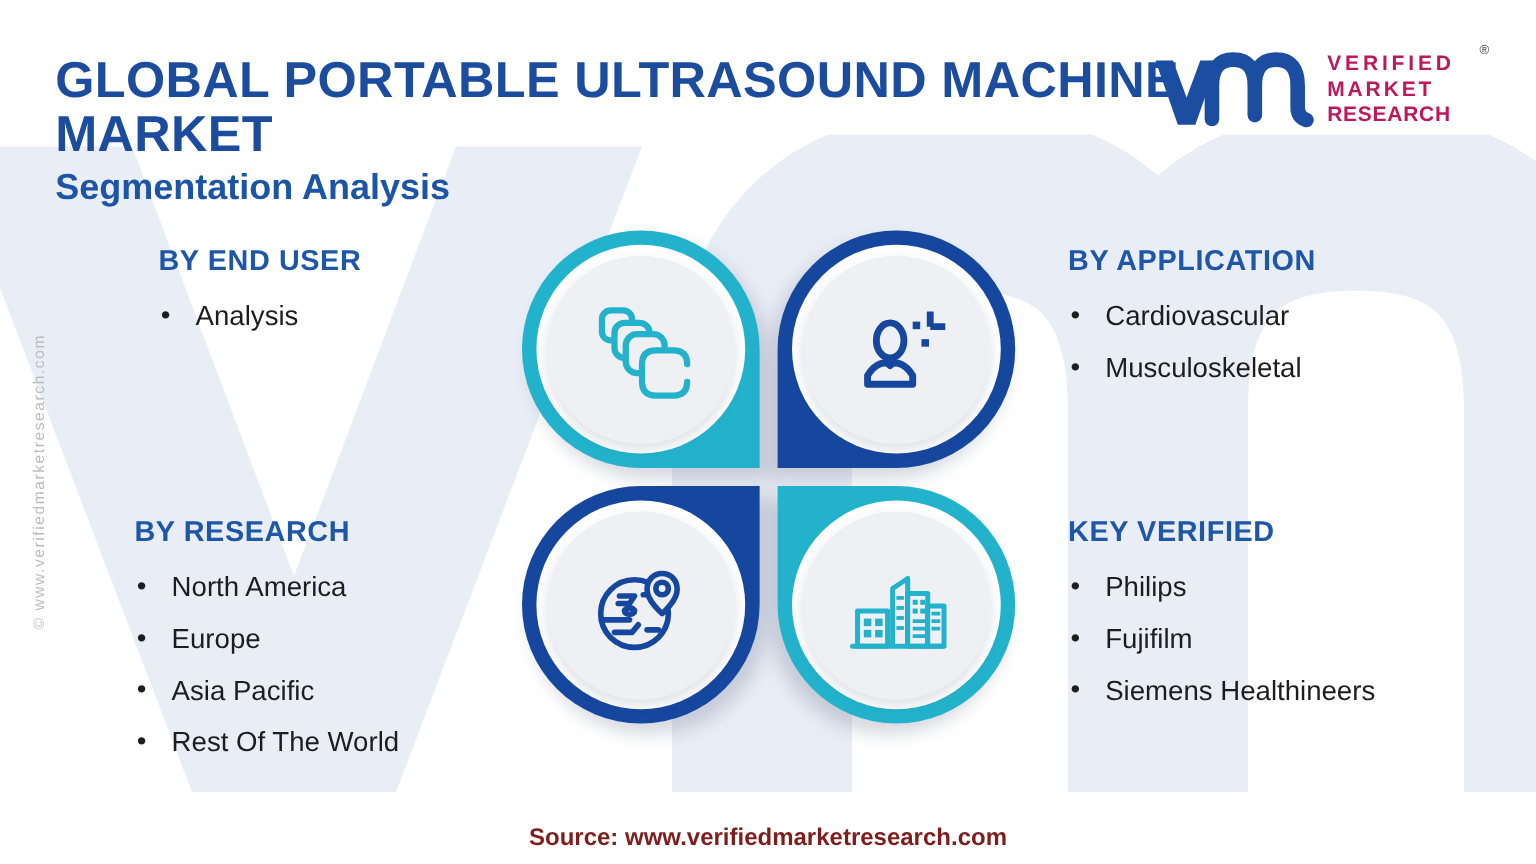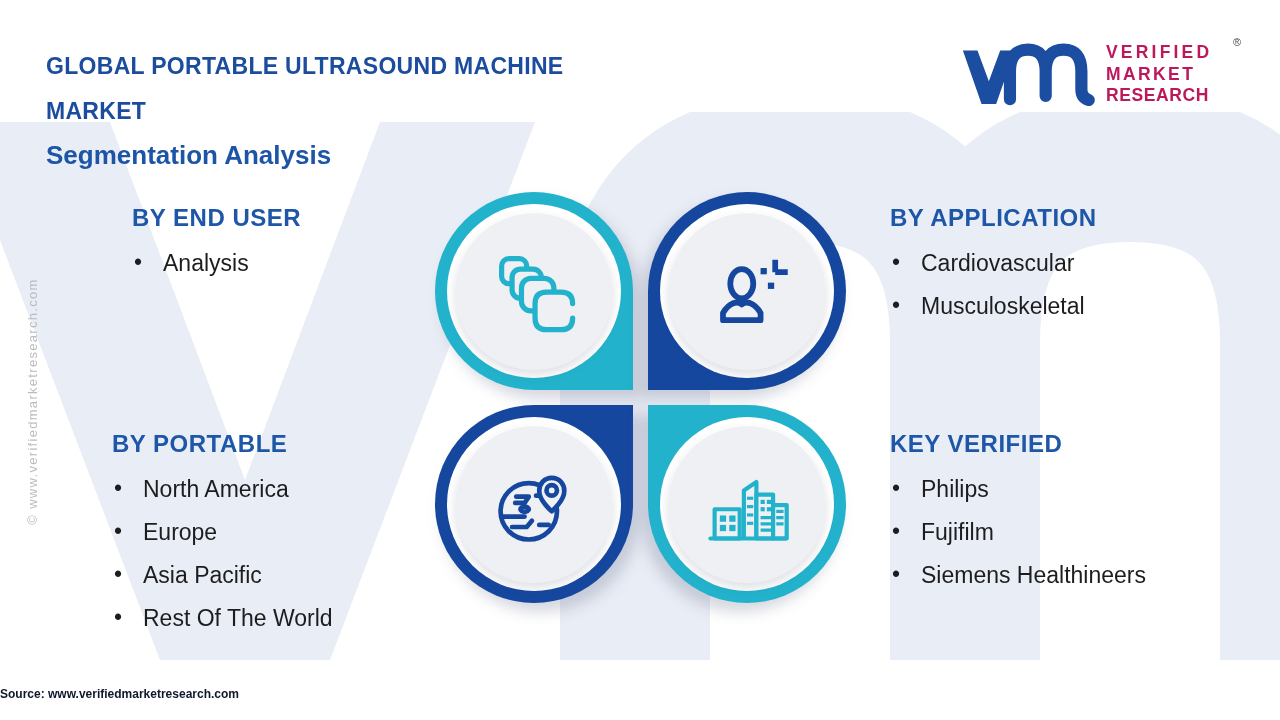--- a/index.html
+++ b/index.html
@@ -6,23 +6,23 @@
   html,body { background:#555; }
   .canvas {
     position:relative; width:1280px; height:720px; margin:0 auto;
     background:#ffffff; overflow:hidden;
     font-family:"Liberation Sans", sans-serif;
   }
   
   .watermark { position:absolute; left:-55px; top:112px; width:1450px; height:548px; z-index:0; }
   
   .title { position:absolute; left:46px; top:44px; z-index:2;
-    font-weight:800; font-size:23px; line-height:45px; letter-spacing:.3px; color:#1b4c9e; }
+    font-weight:800; font-size:42px; line-height:45px; letter-spacing:.3px; color:#1b4c9e; }
   .subtitle { position:absolute; left:46px; top:140px; z-index:2;
-    font-weight:600; font-size:26px; color:#1d55a6; }
+    font-weight:600; font-size:30px; color:#1d55a6; }
   
   .logo-mark { position:absolute; left:958px; top:36px; width:138px; height:76px; z-index:2; }
   .logo-text { position:absolute; left:1106px; top:42px; z-index:2;
     color:#be185d; font-weight:700; font-size:17.5px; line-height:21.5px; }
   .logo-text .ls-v { letter-spacing:3.2px; }
   .logo-text .ls-m { letter-spacing:2.4px; }
   .logo-text .ls-r { letter-spacing:.6px; }
   .logo-reg { position:absolute; left:1233px; top:36px; z-index:2;
     font-size:11px; color:#4a4a4a; font-weight:400; }
   
@@ -45,21 +45,21 @@
   .col-geography   { left:112px; top:430px; }
   .col-key-players { left:890px; top:430px; }
   .sec-heading { font-weight:700; font-size:24px; letter-spacing:.5px; color:#1e56a8; }
   .sec-list { list-style:none; margin-top:17px; }
   .sec-list li { position:relative; padding-left:31px; margin-bottom:15px;
     font-size:23px; line-height:28px; color:#1d1d1f; }
   .sec-list li::before { content:"•"; position:absolute; left:2px; top:-1px;
     font-size:23px; color:#1d1d1f; }
   
   .source { position:absolute; left:0; right:0; top:687px; z-index:2;
-    font-weight:700; font-size:12px; color:#0f172a; }
+    text-align:center; font-weight:700; font-size:20px; color:#7f1d1d; }
   .side-copyright { position:absolute; left:-93px; top:394px; width:250px; z-index:1;
     text-align:center; transform:rotate(-90deg);
     font-size:13px; letter-spacing:.1em; color:#bcbcbe; }
   .icon-svg { width:94px; height:94px; }
 </style>
 </head>
 <body>
 
 <div class="canvas">
 
@@ -178,21 +178,21 @@
 
   <div class="text-col col-application">
     <div class="sec-heading">BY APPLICATION</div>
     <ul class="sec-list">
       <li>Cardiovascular</li>
       <li>Musculoskeletal</li>
     </ul>
   </div>
 
   <div class="text-col col-geography">
-    <div class="sec-heading">BY PORTABLE</div>
+    <div class="sec-heading">BY RESEARCH</div>
     <ul class="sec-list">
       <li>North America</li>
       <li>Europe</li>
       <li>Asia Pacific</li>
       <li>Rest Of The World</li>
     </ul>
   </div>
 
   <div class="text-col col-key-players">
     <div class="sec-heading">KEY VERIFIED</div>

